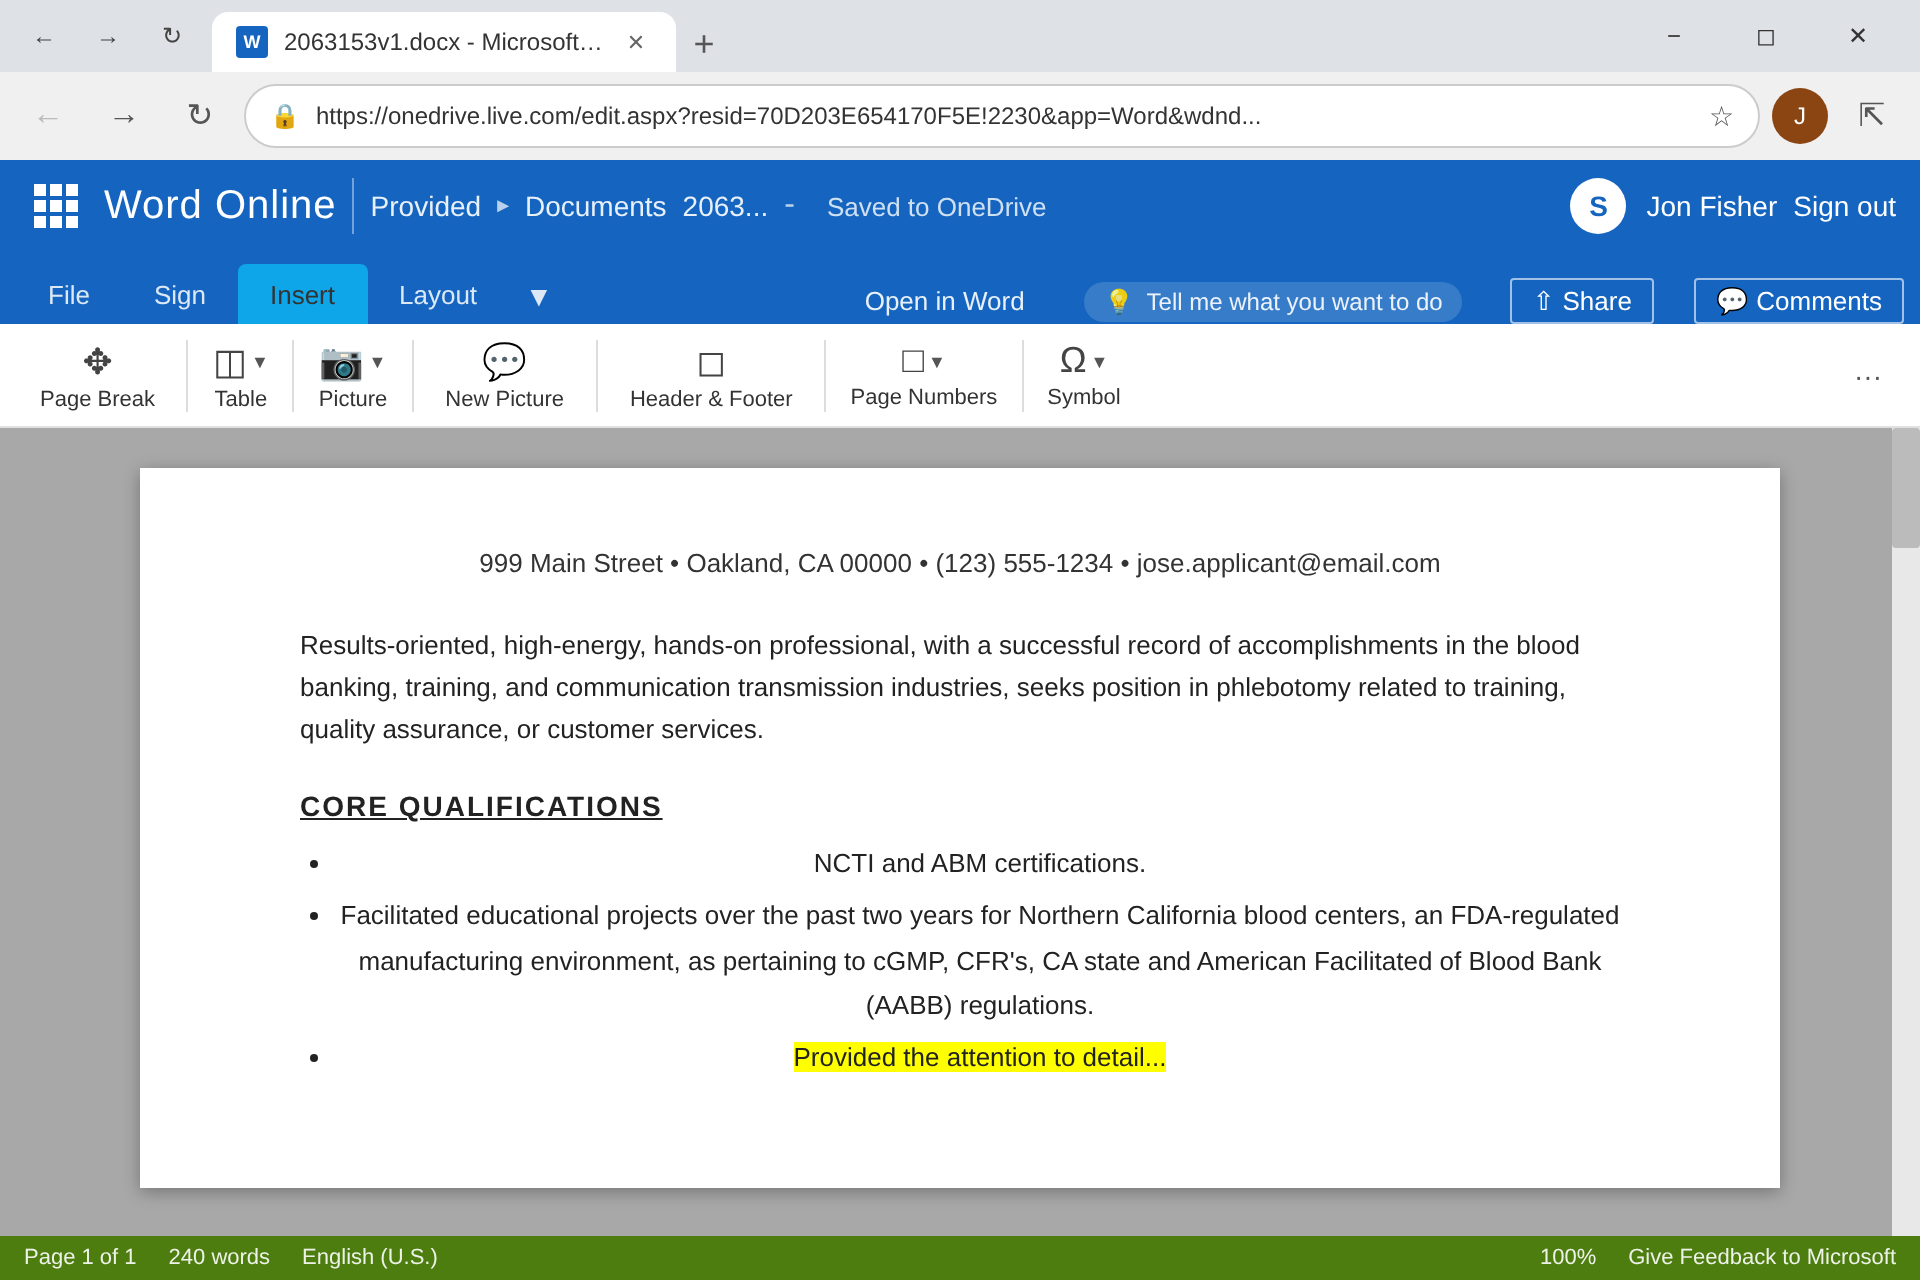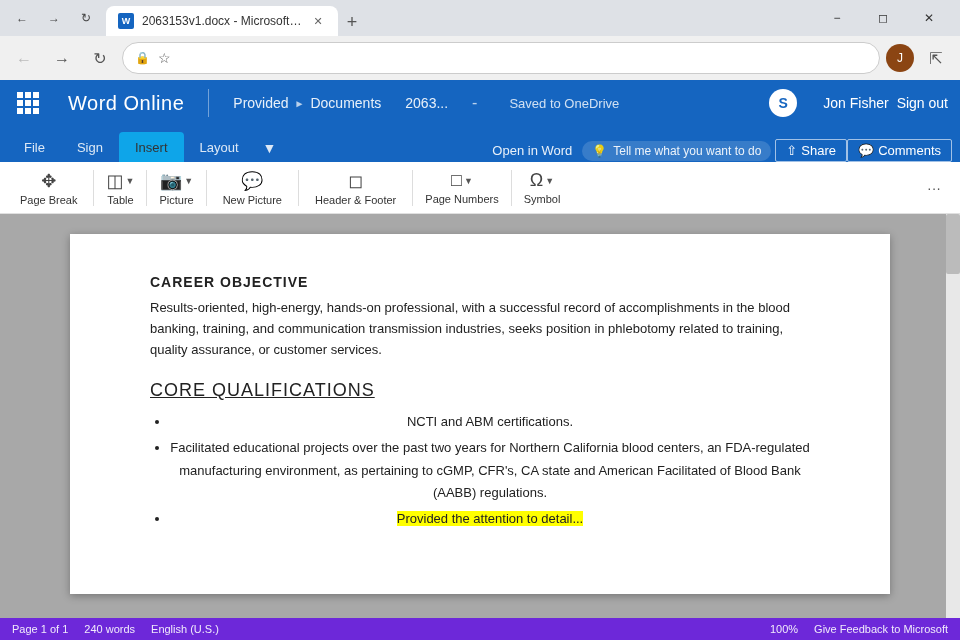--- a/index.html
+++ b/index.html
@@ -65,21 +65,21 @@
     .profile-placeholder { width: 28px; height: 28px; border-radius: 50%; background: #8B4513; display: flex; align-items: center; justify-content: center; color: white; font-size: 12px; }
     .browser-extra-btn { width: 32px; height: 32px; border: none; background: transparent; cursor: pointer; display: flex; align-items: center; justify-content: center; border-radius: 50%; font-size: 16px; color: #555; }
 
     
     .word-appbar {
       background: #1565c0;
       height: 46px;
       display: flex;
       align-items: center;
       padding: 0 12px;
-      gap: 24px;
+      gap: 8px;
       color: white;
     }
     .waffle-icon { width: 32px; height: 32px; display: flex; align-items: center; justify-content: center; cursor: pointer; border-radius: 2px; }
     .waffle-grid { display: grid; grid-template-columns: repeat(3,6px); grid-template-rows: repeat(3,6px); gap: 2px; }
     .waffle-dot { width: 6px; height: 6px; background: white; }
     .app-name { font-size: 20px; font-weight: 300; letter-spacing: 0.5px; }
     .app-separator { width: 1px; height: 28px; background: rgba(255,255,255,0.4); }
     .onedrive-nav { display: flex; align-items: center; gap: 6px; font-size: 14px; color: rgba(255,255,255,0.9); }
     .chevron { font-size: 10px; color: rgba(255,255,255,0.7); }
     .doc-name { font-size: 14px; color: rgba(255,255,255,0.9); }
@@ -106,21 +106,21 @@
       height: 30px;
       display: flex;
       align-items: center;
     }
     .ribbon-tab.active {
       background: #0ea5e9;
       color: #333;
       font-weight: 400;
     }
     .ribbon-more { color: rgba(255,255,255,0.85); padding: 6px 8px; cursor: pointer; font-size: 14px; }
-    .ribbon-right { margin-left: auto; display: flex; align-items: center; gap: 0; }
+    .ribbon-right { margin-left: auto; display: flex; align-items: center; gap: 20px; }
     .ribbon-open-word {
       color: rgba(255,255,255,0.9);
       font-size: 13px;
       padding: 4px 10px;
       cursor: pointer;
     }
     .ribbon-tell-me {
       display: flex;
       align-items: center;
       gap: 6px;
@@ -233,22 +233,22 @@
       color: #222;
       margin-bottom: 8px;
     }
     .doc-paragraph {
       font-size: 13px;
       line-height: 1.6;
       color: #222;
       margin-bottom: 20px;
     }
     .doc-section-title-underline {
-      font-size: 18px;
-      font-weight: normal;
+      font-size: 14px;
+      font-weight: bold;
       letter-spacing: 1px;
       color: #222;
       margin-bottom: 10px;
       text-decoration: underline;
     }
     .doc-bullet-list {
       padding-left: 20px;
       font-size: 13px;
       line-height: 1.7;
       color: #222;
@@ -273,21 +273,21 @@
       position: absolute;
       top: 0;
       width: 14px;
       height: 60px;
       background: #bbb;
       border-radius: 2px;
     }
 
     
     .statusbar {
-      background: #6d28d9;
+      background: #4d7c0f;
       height: 22px;
       display: flex;
       align-items: center;
       padding: 0 12px;
       gap: 16px;
       font-size: 11px;
       color: rgba(255,255,255,0.9);
     }
     .statusbar-right {
       margin-left: auto;
@@ -341,20 +341,21 @@
       <div class="win-btn close">✕</div>
     </div>
   </div>
 
   <div class="address-bar">
     <button class="nav-btn disabled">←</button>
     <button class="nav-btn">→</button>
     <button class="nav-btn">↻</button>
     <div class="url-bar">
       <span class="url-lock">🔒</span>
+      <span class="url-text">https://onedrive.live.com/edit.aspx?resid=70D203E654170F5E!2230&amp;app=Word&amp;wdnd...</span>
       <span class="url-star">☆</span>
     </div>
     <div class="profile-placeholder">J</div>
     <button class="browser-extra-btn">⇱</button>
   </div>
 
   <div class="word-appbar">
     <div class="waffle-icon">
       <div class="waffle-grid">
         <div class="waffle-dot"></div>
@@ -460,21 +461,21 @@
       <span class="ribbon-cmd-label">Symbol</span>
     </div>
     <div class="ribbon-more-btn">
       <span>···</span>
     </div>
   </div>
 
   <div class="doc-scroll-area">
     <div class="doc-scroll-inner">
       <div class="doc-page">
-        <div class="doc-section-title">CAREER OBJECTIVE</div>
+        <div class="doc-contact">999 Main Street • Oakland, CA 00000 • (123) 555-1234 • jose.applicant@email.com</div>
         <div class="doc-paragraph">
           Results-oriented, high-energy, hands-on professional, with a successful record of accomplishments in the blood banking, training, and communication transmission industries, seeks position in phlebotomy related to training, quality assurance, or customer services.
         </div>
         <div class="doc-section-title-underline">CORE QUALIFICATIONS</div>
         <ul class="doc-bullet-list">
           <li>NCTI and ABM certifications.</li>
           <li>Facilitated educational projects over the past two years for Northern California blood centers, an FDA-regulated manufacturing environment, as pertaining to cGMP, CFR's, CA state and American Facilitated of Blood Bank (AABB) regulations.</li>
           <li><span class="hl-yellow">Provided the attention to detail...</span></li>
         </ul>
       </div>

